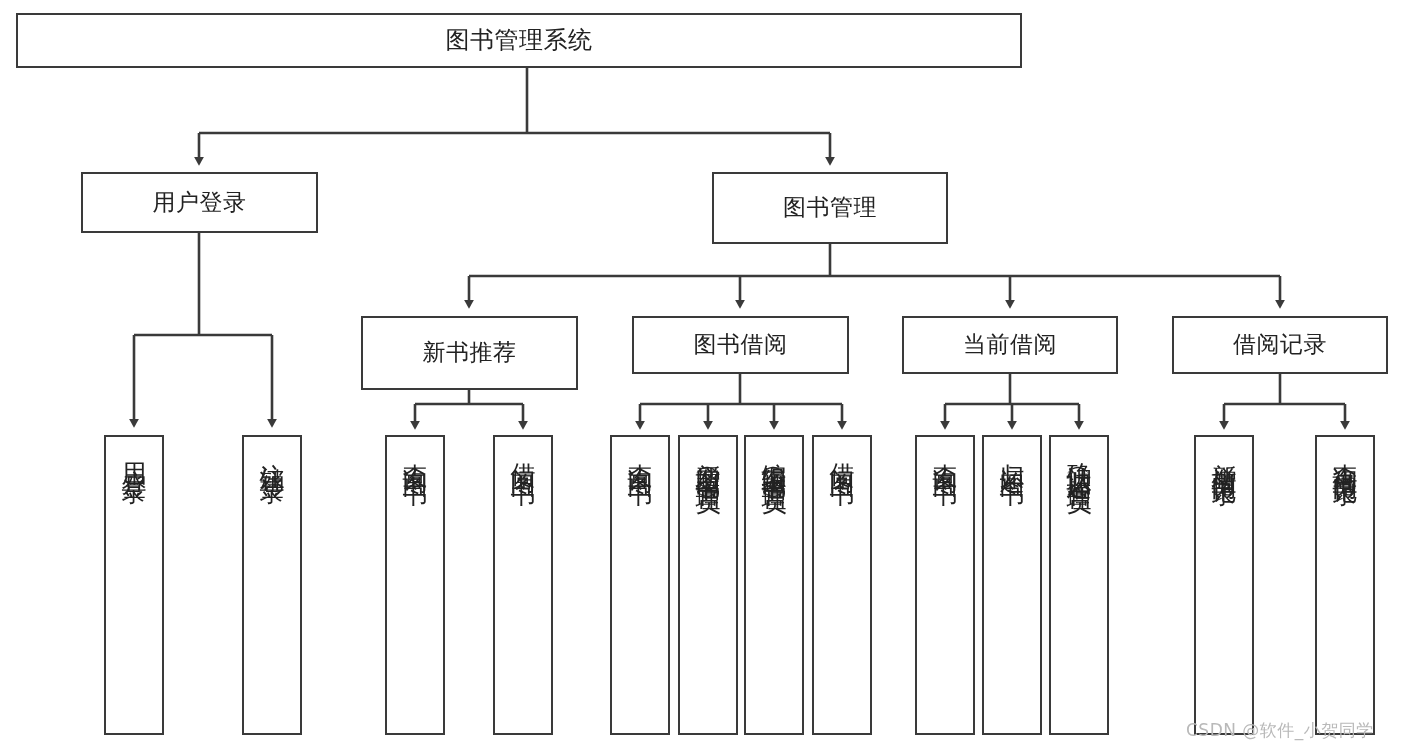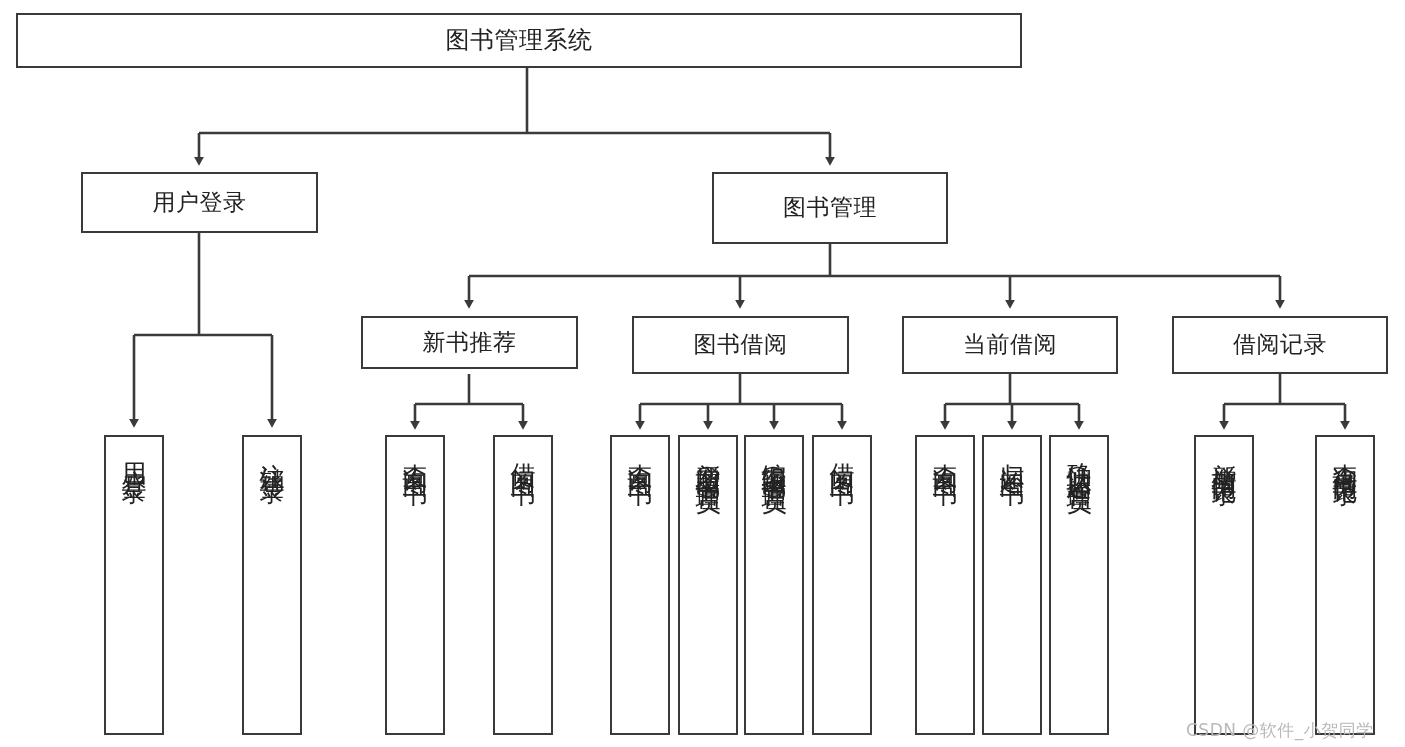--- a/index.html
+++ b/index.html
@@ -141,21 +141,21 @@
   </div>
 
   <div class="node horiz" style="left:81px; top:172px; width:237px; height:61px;">
     <span class="node-label">用户登录</span>
   </div>
 
   <div class="node horiz" style="left:712px; top:172px; width:236px; height:72px;">
     <span class="node-label">图书管理</span>
   </div>
 
-  <div class="node horiz" style="left:361px; top:316px; width:217px; height:53px;">
+  <div class="node horiz" style="left:361px; top:316px; width:217px; height:74px;">
     <span class="node-label">新书推荐</span>
   </div>
 
   <div class="node horiz" style="left:632px; top:316px; width:217px; height:58px;">
     <span class="node-label">图书借阅</span>
   </div>
 
   <div class="node horiz" style="left:902px; top:316px; width:216px; height:58px;">
     <span class="node-label">当前借阅</span>
   </div>

